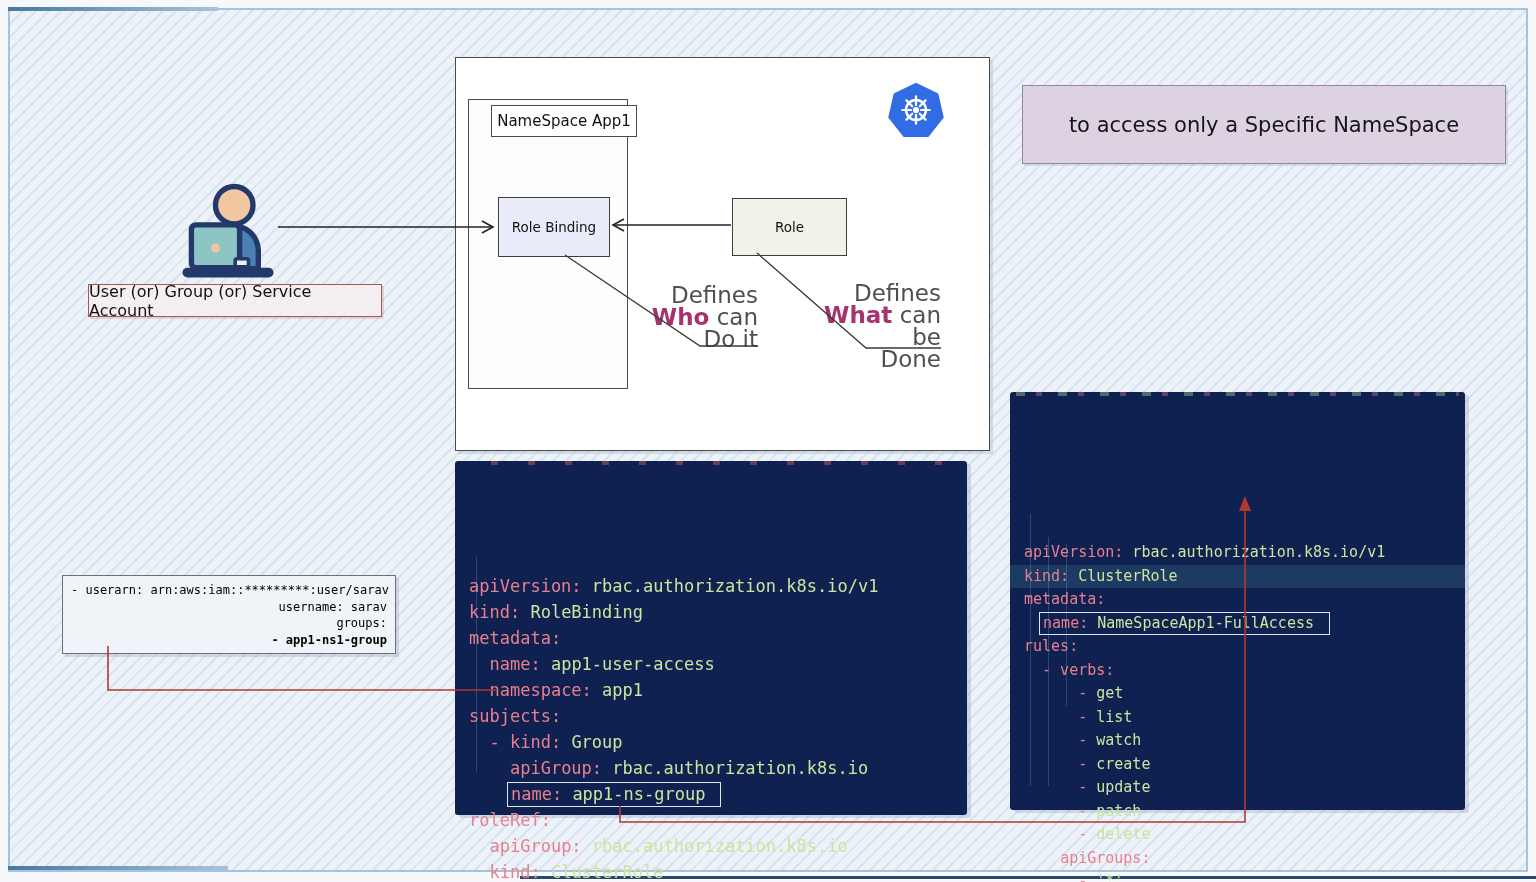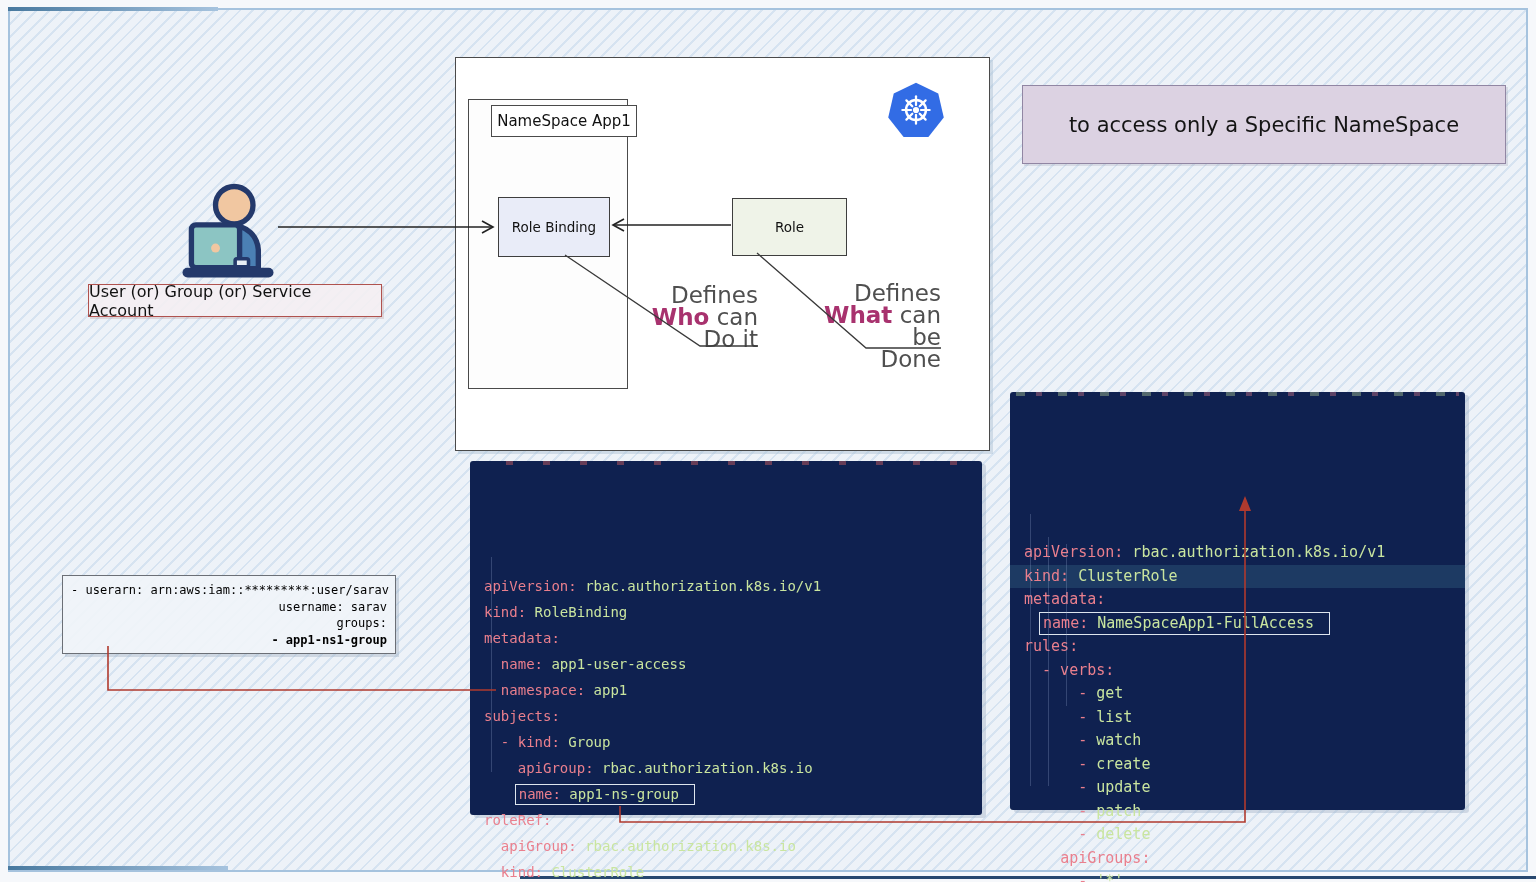--- a/index.html
+++ b/index.html
@@ -41,21 +41,21 @@
     display:flex;align-items:center;justify-content:center;font-size:16px;color:#111;}
 
   .user-info{position:absolute;left:62px;top:575px;width:334px;height:79px;box-sizing:border-box;
     background:rgba(240,244,249,.92);border:1.5px solid #6b6f76;box-shadow:3px 3px 0 rgba(150,165,185,.35);
     font-family:"DejaVu Sans Mono",monospace;font-size:12px;line-height:16.5px;color:#000000;
     padding:6px 8px;white-space:pre;}
   .user-info .b{font-weight:bold;}
 
   .code{position:absolute;background:#0f2150;font-family:"DejaVu Sans Mono",monospace;
     white-space:pre;box-shadow:4px 3px 0 rgba(150,165,190,.35);border-radius:3px;}
-  #rb-code{left:470px;top:461px;width:512px;height:346px;font-size:14px;line-height:26px;padding-top:8px;}
+  #rb-code{left:455px;top:461px;width:512px;height:346px;font-size:17px;line-height:26px;padding-top:8px;}
   #cr-code{left:1010px;top:392px;width:455px;height:410px;font-size:15px;line-height:23.5px;padding-top:8px;}
   .code-line{padding-left:14px;}
   .code .k{color:#ea7f8d;}
   .code .v{color:#c9e59f;}
   .code-line.hl{background:#1d3a63;}
   .code-box{border:1px solid #dde5ee;padding:1px 15px 2px 3px;margin-left:-3px;}
   .code-strip{position:absolute;top:0;left:6px;right:6px;height:4px;opacity:.8;}
   .strip-rb{background:repeating-linear-gradient(90deg,transparent 0 30px,rgba(214,96,96,.55) 30px 37px);}
   .strip-cr{background:repeating-linear-gradient(90deg,rgba(201,229,159,.45) 0 9px,transparent 9px 20px,rgba(234,127,141,.45) 20px 26px,transparent 26px 42px);}
   .guide{position:absolute;width:1px;background:rgba(150,170,210,.28);}

